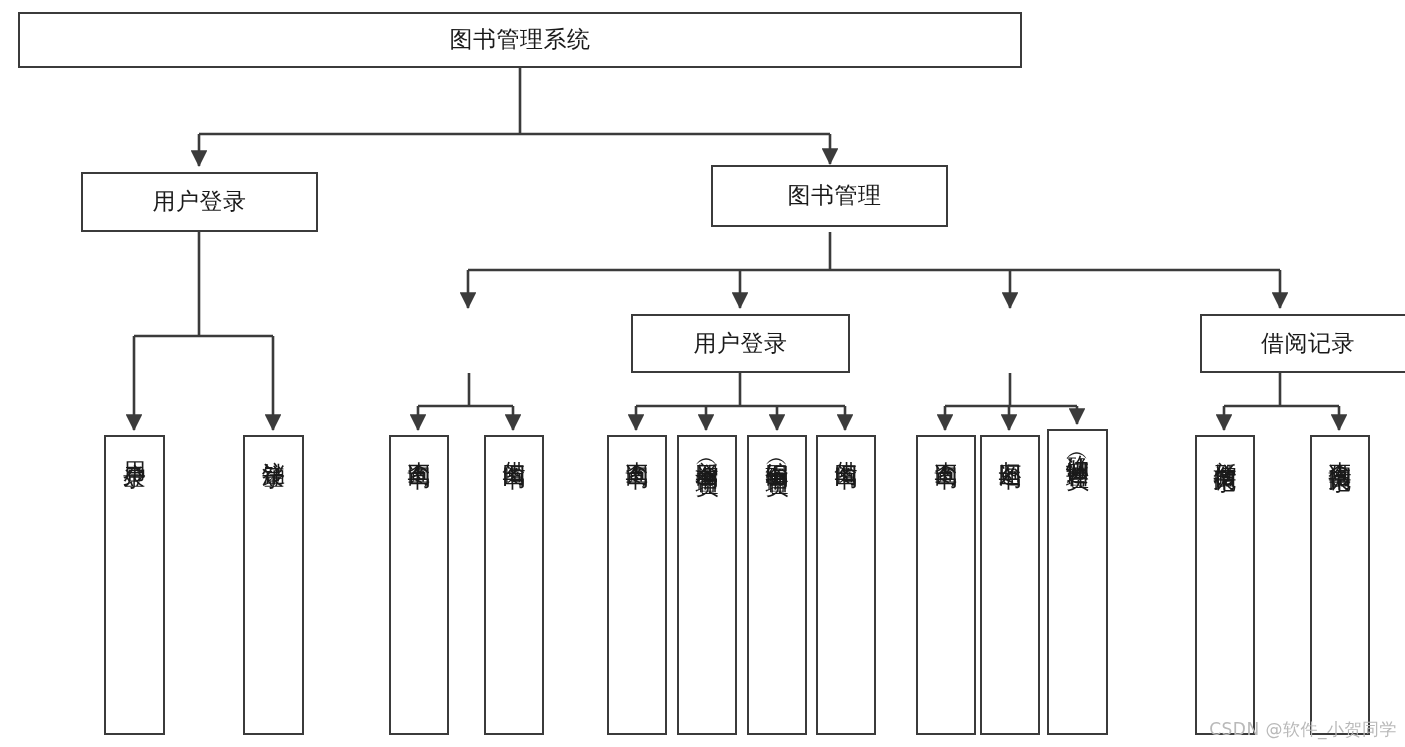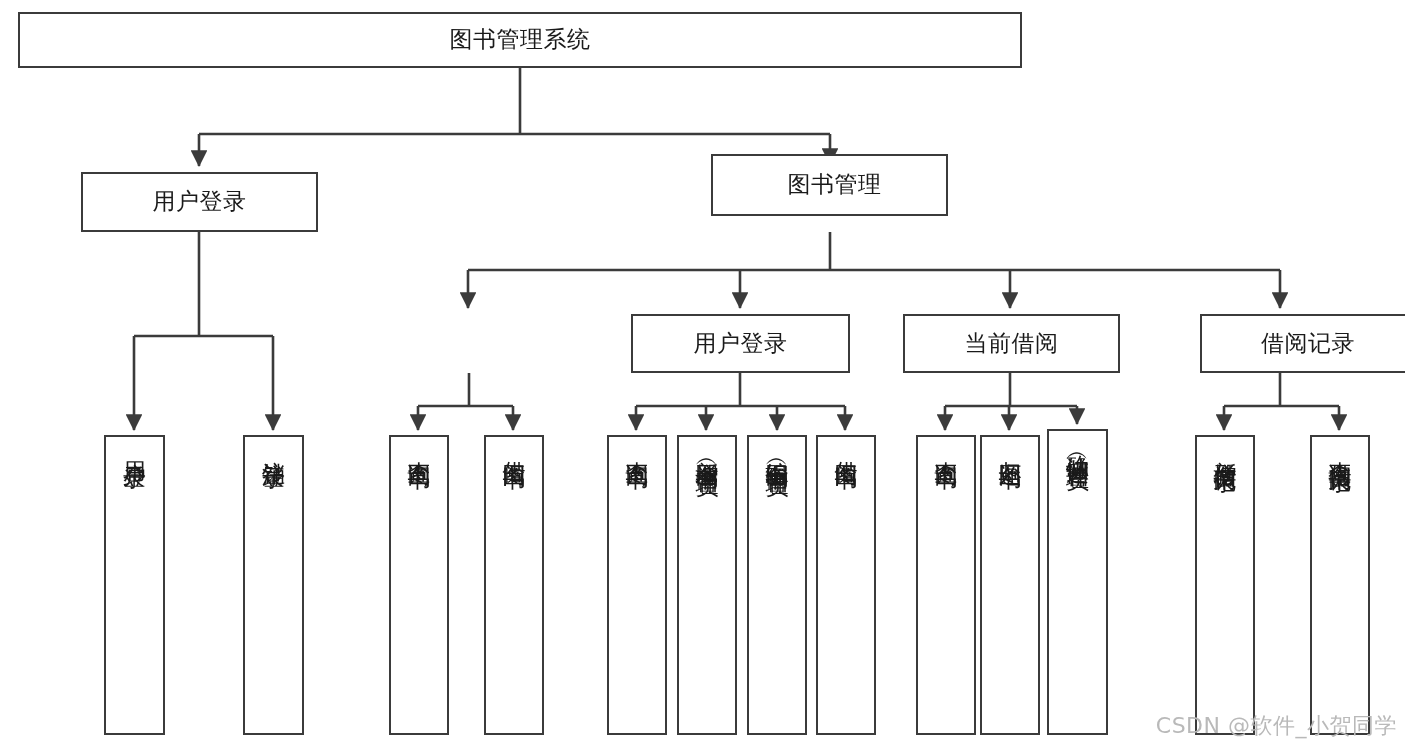--- a/index.html
+++ b/index.html
@@ -53,21 +53,21 @@
   }
   .leaf-box {
     align-items: flex-start;
     justify-content: center;
     padding-top: 6px;
   }
   .watermark {
     position: absolute;
     right: 8px;
     bottom: 6px;
-    font-size: 22px;
+    font-size: 17px;
     color: #b9b9b9;
     letter-spacing: 0.5px;
     z-index: 8;
     white-space: nowrap;
     pointer-events: none;
   }
 </style>
 </head>
 <body>
 
@@ -124,32 +124,29 @@
   </svg>
 
   <div class="node-box" style="left:18px; top:12px; width:1004px; height:56px;">
     <span class="node-label">图书管理系统</span>
   </div>
 
   <div class="node-box" style="left:81px; top:172px; width:237px; height:60px;">
     <span class="node-label">用户登录</span>
   </div>
 
-  <div class="node-box" style="left:711px; top:154px; width:237px; height:62px;padding-left:10px;">
+  <div class="node-box" style="left:711px; top:165px; width:237px; height:62px;padding-left:10px;">
     <span class="node-label">图书管理</span>
   </div>
 
 
   <div class="node-box" style="left:631px; top:314px; width:219px; height:59px;">
     <span class="node-label">用户登录</span>
   </div>
 
-  <div class="node-box" style="left:903px; top:314px; width:217px; height:59px;">
-    <span class="node-label">当前借阅</span>
-  </div>
 
   <div class="node-box" style="left:1200px; top:314px; width:216px; height:59px;">
     <span class="node-label">借阅记录</span>
   </div>
 
   <div class="node-box leaf-box" style="left:104px; top:435px; width:61px; height:300px;">
     <span class="node-label">用户登录</span>
   </div>
 
   <div class="node-box leaf-box" style="left:243px; top:435px; width:61px; height:300px;">

